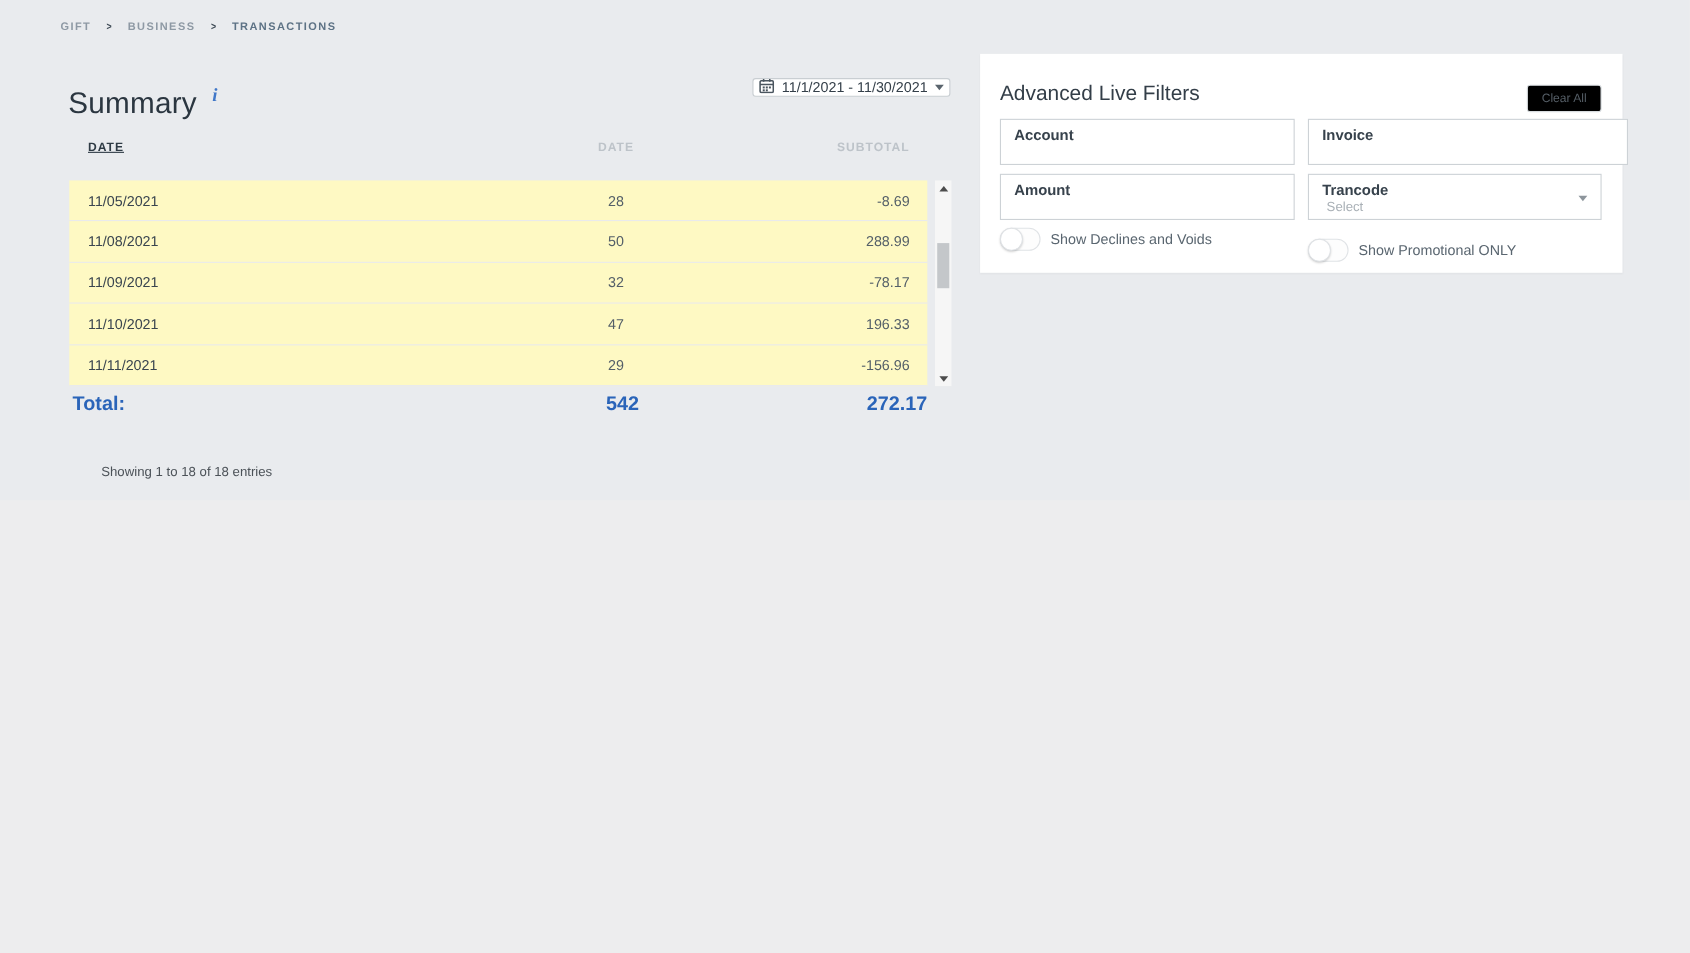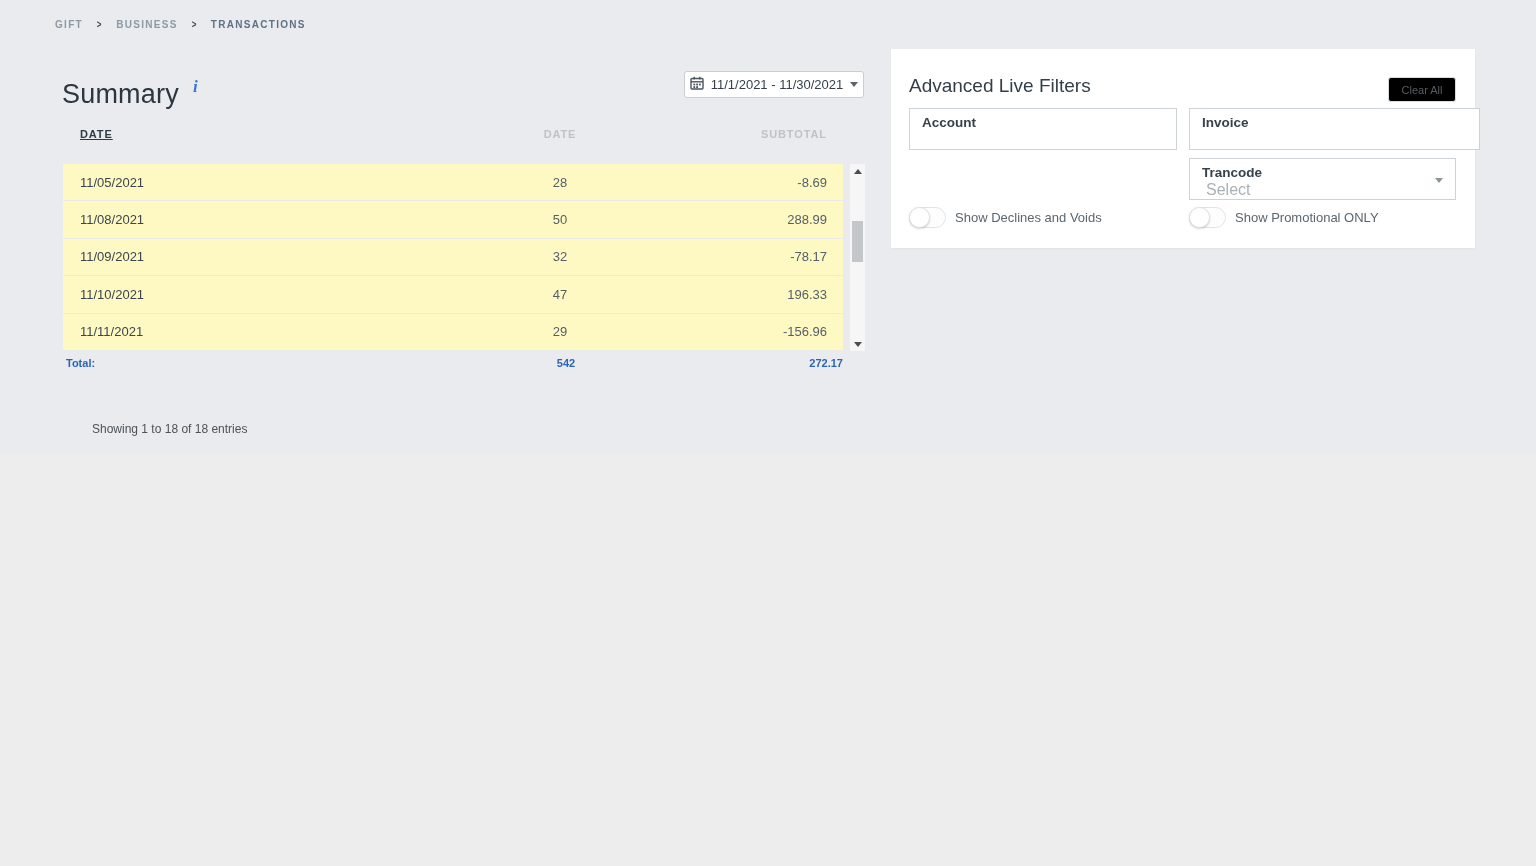--- a/index.html
+++ b/index.html
@@ -12,21 +12,21 @@
   .breadcrumb { position:absolute; left:55px; top:19px; display:flex; align-items:center; gap:13px;
     font-size:10px; font-weight:bold; letter-spacing:1.3px; color:#8e99a4; }
   .breadcrumb .sep { color:#3e4a55; font-size:10px; transform:scaleX(.8); }
   .breadcrumb .current { color:#5d7285; }
 
   
   .page-title { position:absolute; left:62px; top:67px; font-size:27px; font-weight:500; color:#2b3640; letter-spacing:.2px;margin-top:12px; }
   .info-i { position:absolute; left:193px; top:77px; font-family:"Liberation Serif", serif; font-style:italic;
     font-weight:bold; font-size:17px; color:#4077c8; cursor:pointer; }
 
-  .date-btn { position:absolute; left:684px; top:71px; width:180px; height:27px; background:#fff;
+  .date-btn { position:absolute; left:684px; top:71px; width:180px; height:17px; background:#fff;
     border:1px solid #c9ced2; border-radius:3px; display:flex; align-items:center; justify-content:center;
     gap:7px; font-size:13px; color:#343f49; cursor:pointer; }
   .caret-down { width:0; height:0; border-left:4px solid transparent; border-right:4px solid transparent;
     border-top:5px solid #5a646d; }
 
   
   .sum-head { position:absolute; left:63px; top:128px; width:780px; display:grid;
     grid-template-columns:340px 280px 1fr; padding:0 16px 0 17px; font-size:11px; letter-spacing:.9px; }
   .sum-head .h-date { color:#2f3b45; font-weight:bold;text-decoration:underline; }
   .sum-head .h-count { color:#bdc3c9; font-weight:600; text-align:center; }
@@ -42,47 +42,47 @@
   
   .sbar { position:absolute; left:850px; top:164px; width:15px; height:187px; background:#f6f6f6; }
   .sbar .arrow { position:absolute; left:0; width:15px; height:14px; display:flex; align-items:center; justify-content:center; cursor:pointer; }
   .sbar .arrow.up { top:0; }
   .sbar .arrow.down { bottom:0; }
   .tri-up { width:0; height:0; border-left:4px solid transparent; border-right:4px solid transparent; border-bottom:5px solid #4c4c4c; }
   .tri-dn { width:0; height:0; border-left:4px solid transparent; border-right:4px solid transparent; border-top:5px solid #4c4c4c; }
   .sbar .thumb { position:absolute; left:2px; top:57px; width:11px; height:41px; background:#c4c7ca; cursor:grab; }
 
   .sum-total { position:absolute; left:63px; top:357px; width:780px; display:grid;
-    grid-template-columns:360px 280px 1fr; padding:0 0 0 3px; font-size:11px; font-weight:bold; color:#2a64b9; }
+    grid-template-columns:360px 280px 1fr; padding:0 0 0 3px; font-size:18px; font-weight:bold; color:#2a64b9; }
   .sum-total .t-count { text-align:center; }
   .sum-total .t-sub { text-align:right; }
 
   .entries { position:absolute; left:92px; top:422px; font-size:12px; color:#4c5258; }
 
   
   .filters { position:absolute; left:891px; top:49px; width:584px; height:199px; background:#fff;
     box-shadow:0 1px 2px rgba(0,0,0,.04); }
   .filters-title { position:absolute; left:18px; top:26px; font-size:19px; font-weight:500; color:#333e48; }
   .clear-all { position:absolute; right:19px; top:28px; width:68px; height:25px; background:#000000;
     border:1px solid #d8dcdf; border-radius:3px; font-size:11px; color:#555e66; cursor:pointer;
     font-family:"Liberation Sans", sans-serif; }
   .f-field { position:absolute; width:268px; height:42px; border:1px solid #cdd2d6; background:#fff; padding:6px 10px 0 12px; }
   .f-field .f-label { display:block; font-size:13.5px; font-weight:600; color:#37424c; }
   .f-field input { border:none; outline:none; width:100%; font-size:12.5px; color:#333; background:transparent; }
   .f-acct { left:18px; top:59px; }
   .f-inv  { left:298px; top:59px; width:291px; }
   .f-amt  { left:18px; top:109px; }
   .f-tran { left:298px; top:109px; width:267px; }
-  .f-select-val { display:block; font-size:16px; color:#a9b0b6; padding-left:4px; margin-top:1px; }
+  .f-select-val { display:block; font-size:12px; color:#a9b0b6; padding-left:4px; margin-top:1px; }
   .f-caret { position:absolute; right:12px; top:19px; width:0; height:0;
     border-left:4px solid transparent; border-right:4px solid transparent; border-top:5px solid #8d959c; }
 
   .toggle-row { position:absolute; top:158px; display:flex; align-items:center; gap:9px; cursor:pointer; }
   .tg-declines { left:18px; }
-  .tg-promo { left:298px; }
+  .tg-promo { left:298px;margin-top:10px; }
   .toggle { width:37px; height:21px; border:1px solid #e0e3e6; border-radius:11px; background:#fdfdfd; position:relative; }
   .toggle .knob { position:absolute; left:-1px; top:-1px; width:21px; height:21px; background:#fff;
     border:1px solid #dfe2e5; border-radius:50%; box-shadow:0 1px 2px rgba(0,0,0,.18); }
   .toggle-label { font-size:13px; color:#5a6670; }
 
   .cal-icon { display:inline-block; }
 </style>
 </head>
 <body>
 
@@ -174,20 +174,24 @@
     <button class="clear-all">Clear All</button>
 
     <div class="f-field f-acct">
       <span class="f-label">Account</span>
       <input type="text" style="">
     </div>
     <div class="f-field f-inv">
       <span class="f-label">Invoice</span>
       <input type="text" style="">
     </div>
+    <div class="f-field f-amt">
+      <span class="f-label">Amount</span>
+      <input type="text" style="">
+    </div>
     <div class="f-field f-tran">
       <span class="f-label">Trancode</span>
       <span class="f-select-val">Select</span>
       <span class="f-caret"></span>
     </div>
 
     <div class="toggle-row tg-declines">
       <span class="toggle">
           <span class="knob"></span>
         </span>

